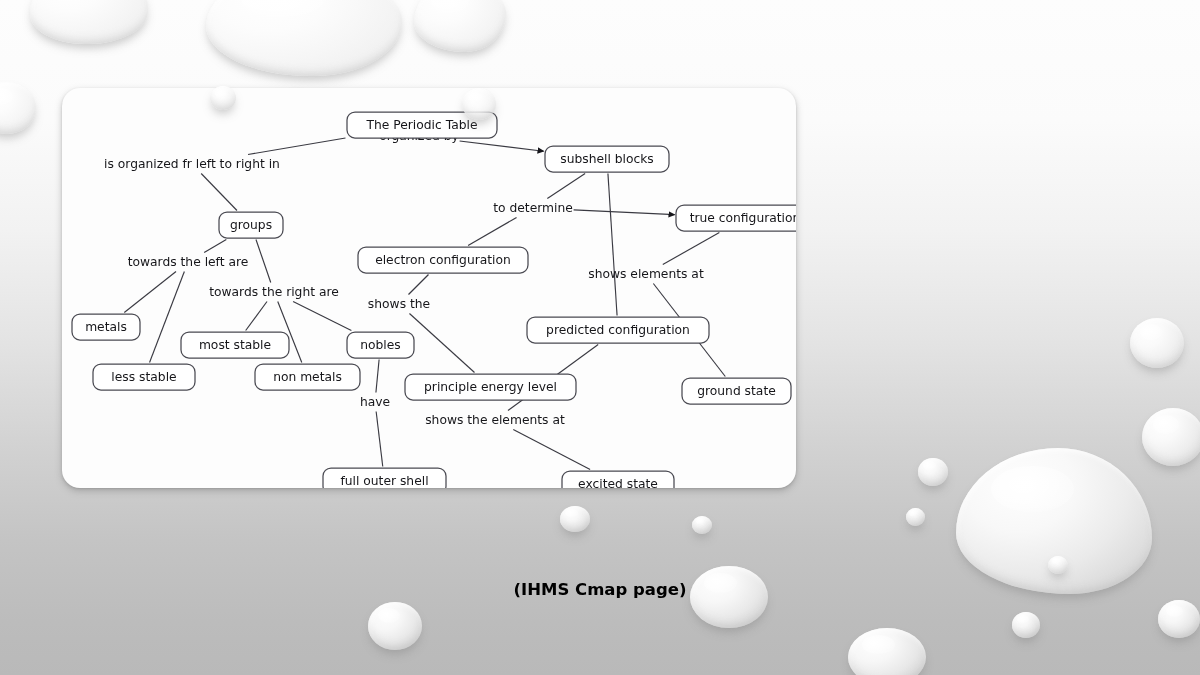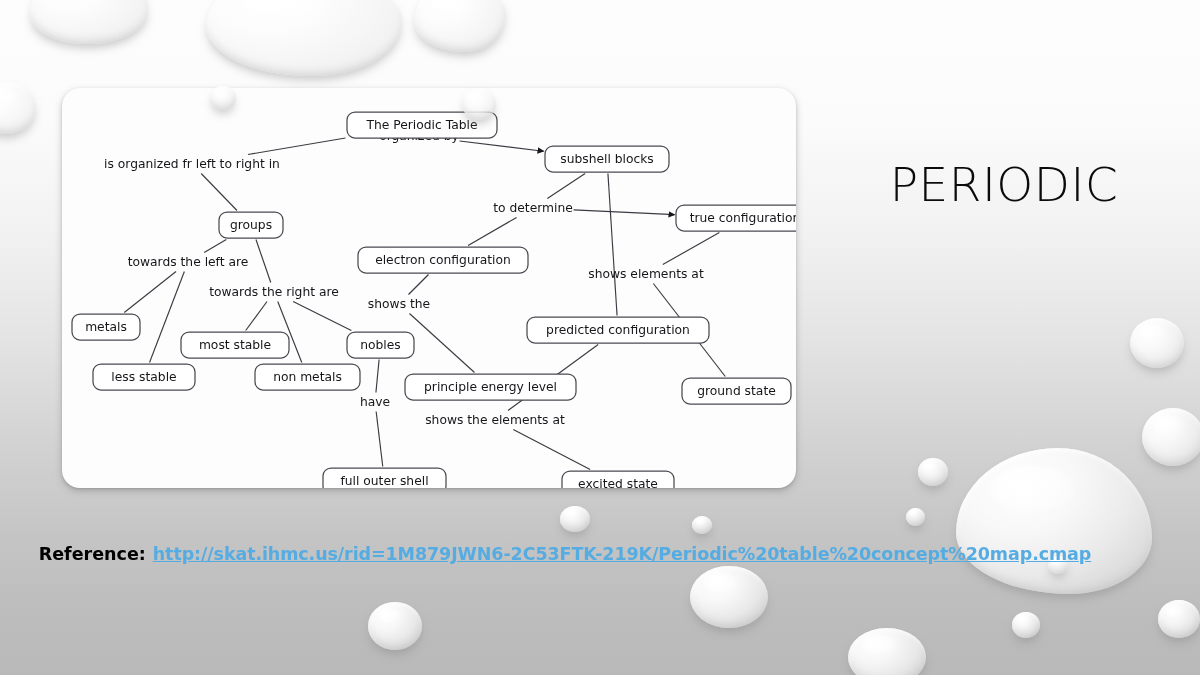--- a/index.html
+++ b/index.html
@@ -293,20 +293,17 @@
             <text x="556" y="396.5">excited state</text>
           </g>
         </g>
     </svg>
 
     <div class="droplet" style="left:148px;top:-2px;width:26px;height:24px;border-radius:50%;"></div>
     <div class="droplet" style="left:400px;top:0px;width:34px;height:32px;border-radius:50%;"></div>
   </div>
 
   <div id="title">
-    <div>PERIODIC</div>
   </div>
 
-  <div id="reference-line">
-    <span id="reference-label">Reference:</span><a id="reference-url" href="#">http://skat.ihmc.us/rid=1M879JWN6-2C53FTK-219K/Periodic%20table%20concept%20map.cmap</a>
-  </div>
+  <div id="reference-caption">(IHMS Cmap page)</div>
 
 </div>
 
 </body></html>

